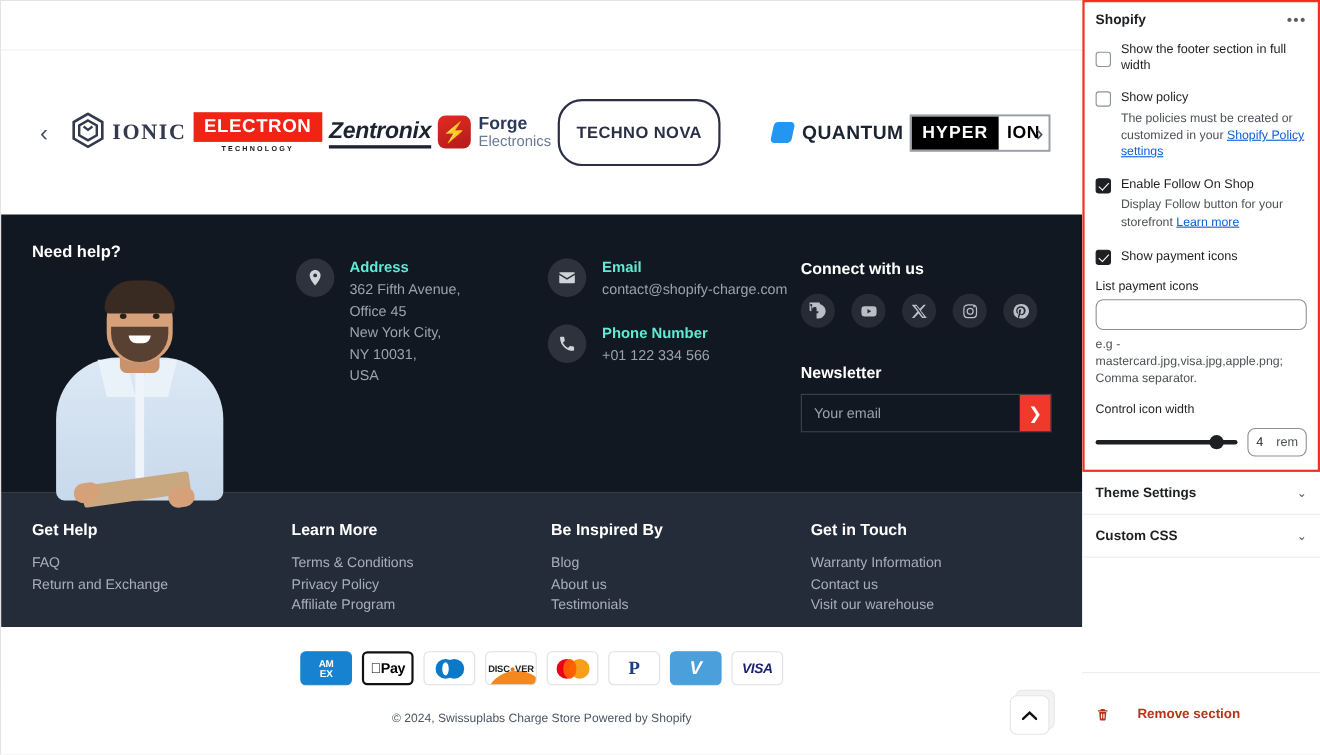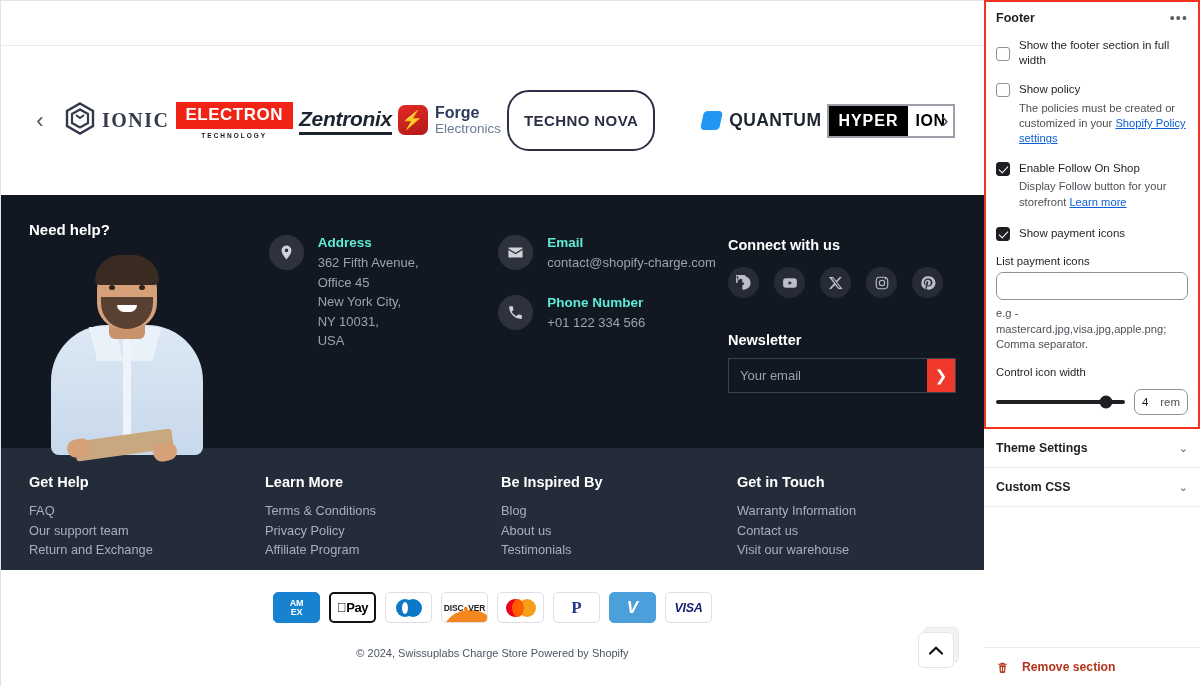--- a/index.html
+++ b/index.html
@@ -272,22 +272,22 @@
   .accordion {
     border-bottom:1px solid #eceded;
     display:flex; align-items:center; justify-content:space-between;
     padding:12px 12px; cursor:pointer;
   }
   .acc-label { font-size:12.3px; font-weight:700; color:#1d1f22; }
   .chev { color:#5c5f62; font-size:11px; }
 
   .panel-spacer { flex:1 1 auto; }
   .remove-row {
-    border-top:1px solid #eceded; display:flex; align-items:center; gap:13px;
-    padding:12px 12px; cursor:pointer;
+    border-top:1px solid #eceded; display:flex; align-items:center; gap:25px;
+    padding:30px 12px; cursor:pointer;
   }
   .remove-txt { color:#b5341c; font-size:12.2px; font-weight:600; }
   .trash svg { width:13px; height:13px; fill:#b5341c; display:block; }
 </style>
 </head>
 <body>
 
 <div id="root">
 
   <div id="preview">
@@ -458,21 +458,20 @@
           </div>
         </div>
 
       </div>
     </div>
 
     <div class="foot-links">
       <div class="fl-col">
         <div class="fl-head">Get Help</div>
         <a class="fl-link">FAQ</a>
-        <a class="fl-link">Our support team</a>
         <a class="fl-link">Return and Exchange</a>
       </div>
       <div class="fl-col">
         <div class="fl-head">Learn More</div>
         <a class="fl-link">Terms &amp; Conditions</a>
         <a class="fl-link">Privacy Policy</a>
         <a class="fl-link">Affiliate Program</a>
       </div>
       <div class="fl-col">
         <div class="fl-head">Be Inspired By</div>
@@ -532,21 +531,21 @@
         </svg>
     </div>
 
   </div>
 
   <div id="panel">
 
     <div class="sec-highlight">
 
       <div class="p-head">
-        <span class="p-title">Footer</span>
+        <span class="p-title">Shopify</span>
         <span class="p-dots">•••</span>
       </div>
 
       
       <div class="chk-row">
         <span class="chk"></span>
         <span class="chk-label">Show the footer section in full width</span>
       </div>
 
       

